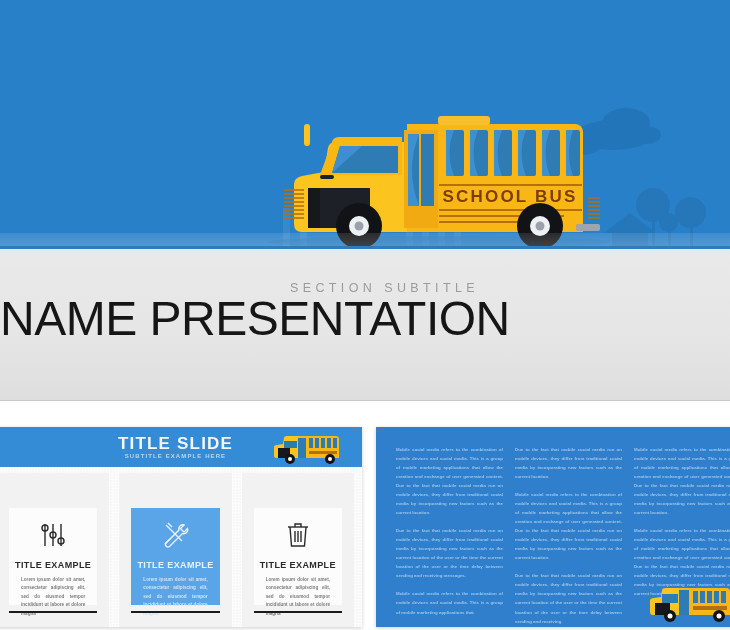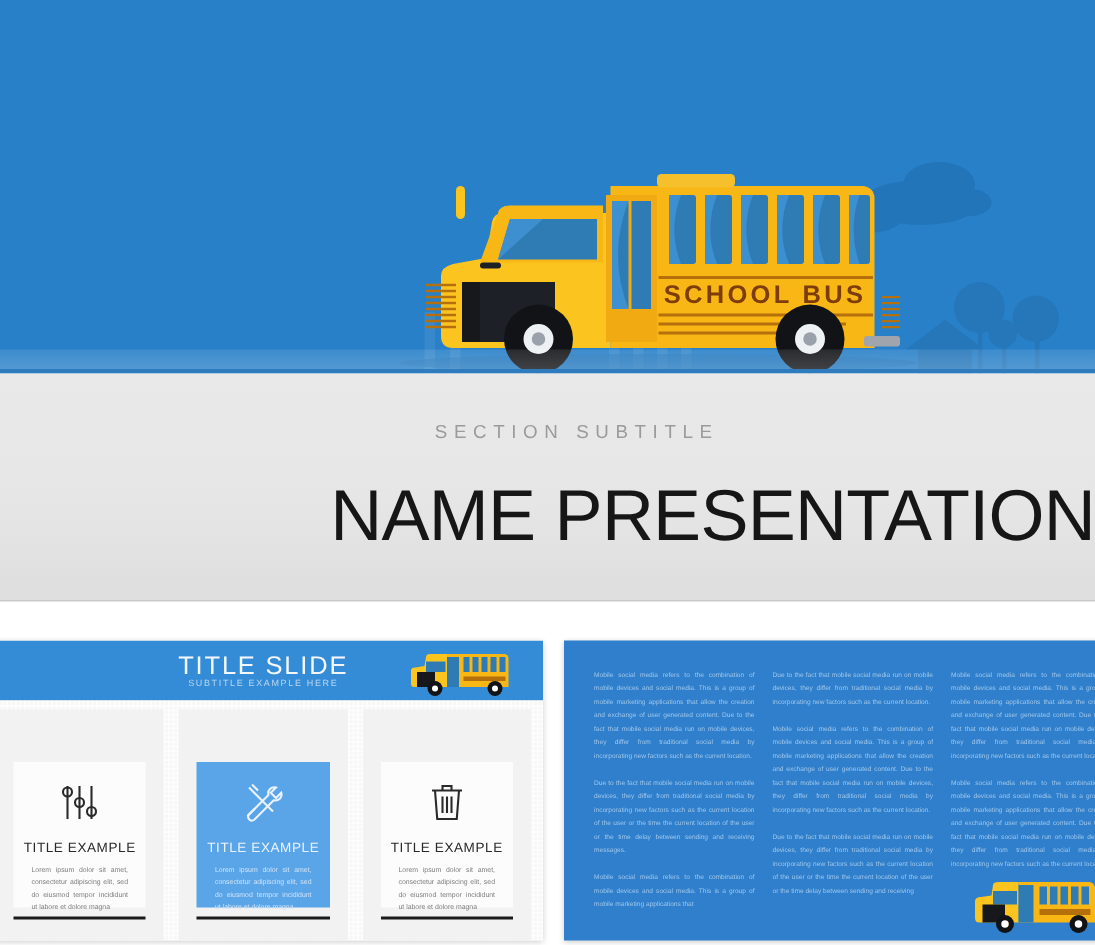--- a/index.html
+++ b/index.html
@@ -44,27 +44,27 @@
   .titleband {
     position: absolute; left: 0; top: 249px; width: 730px; height: 152px;
     background: linear-gradient(to bottom, #e9e9e9 0%, #e6e6e6 55%, #dedede 100%);
     border-bottom: 1px solid #c9c9c9;
   }
   .section-subtitle {
     position: absolute; top: 32px; width: 100%; text-align: center;
     font-size: 12.5px; letter-spacing: 4.4px; color: #9b9b9b; font-weight: 400; padding-left: 39px;
   }
   .presentation-title {
-    position: absolute; top: 68px; width: 100%; text-align: right;
+    position: absolute; top: 42px; width: 100%; text-align: left;
     font-size: 48px; letter-spacing: -0.5px; color: #161616; font-weight: 400;
     font-family: "Liberation Sans", sans-serif;
   }
 
   
-  .thumbs { position: absolute; left: 0; top: 427px; width: 714px; height: 203px; }
+  .thumbs { position: absolute; left: 0; top: 427px; width: 714px; height: 203px; font-weight: bold; }
 
   .thumb {
     position: absolute; top: 0; height: 200px;
     background: #fafafa;
     box-shadow: 0 1px 4px rgba(0,0,0,.20);
     overflow: hidden;
   }
   .thumb-left  { left: -11px; width: 373px; }
   .thumb-right { left: 376px; width: 373px; background: #2f7fcc; }
 

